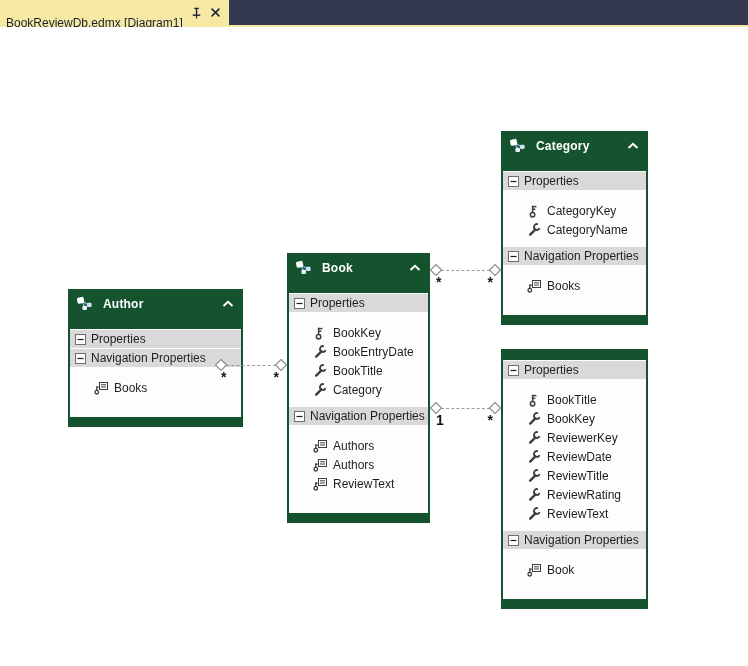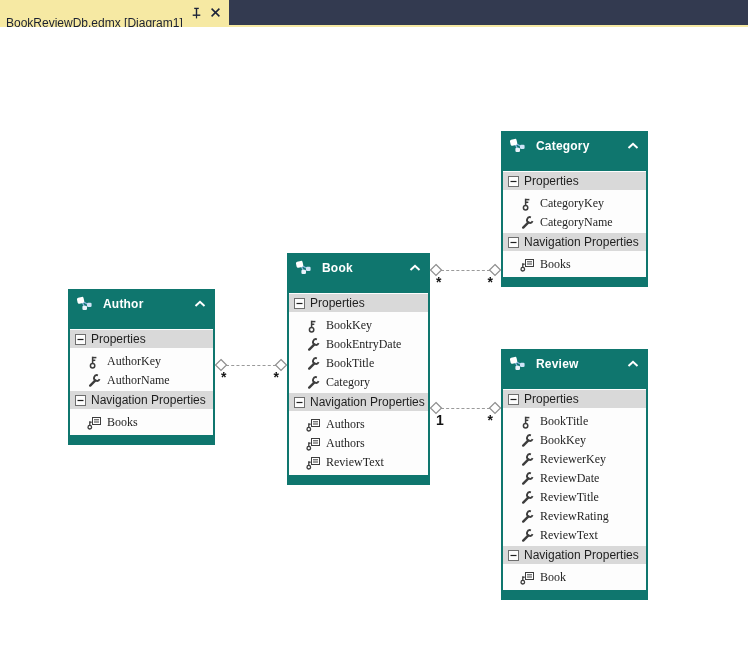--- a/index.html
+++ b/index.html
@@ -37,53 +37,53 @@
   
   .canvas {
     position: absolute;
     left: 0; top: 27px;
     width: 748px; height: 639px;
     background: #ffffff;
   }
   
   .entity {
     position: absolute;
-    background: #0f766e;
+    background: #14532d;
   }
   .entity-header {
     height: 29px;
     display: flex;
     align-items: center;
     color: #ffffff;
   }
   .eicon { margin-left: 8px; display: inline-flex; }
   .ename {
     font-weight: bold;
     font-size: 12px;
     margin-left: 10px;
     flex: 1;
     letter-spacing: 0.2px;
   }
   .chev { margin-right: 9px; display: inline-flex; }
   .entity-body {
     margin: 11px 2px 10px 2px;
     background: #fdfdfd;
-    padding-bottom: 3px;
+    padding-bottom: 13px;
   }
   .section-header {
     height: 19px;
     background: #d9d9d9;
     display: flex;
     align-items: center;
     font-size: 12px;
     color: #1e1e1e;
     border-top: 1px solid #fdfdfd;
   }
   .collapse { margin: 0 5px; display: inline-flex; }
-  .rows { list-style: none; margin: 0; padding: 4px 0 0 0; font-family: Liberation Serif, serif; }
+  .rows { list-style: none; margin: 7px; padding: 4px 0 0 0; }
   .row {
     height: 19px;
     display: flex;
     align-items: center;
     font-size: 12px;
     color: #1e1e1e;
   }
   .picon {
     width: 16px;
     margin-left: 16px;
@@ -128,21 +128,21 @@
     <span class="tab-icon">
       <svg width="11" height="11" viewBox="0 0 11 11">
         <line x1="1.6" y1="1.6" x2="9.4" y2="9.4" stroke="#1c2338" stroke-width="1.5"></line>
         <line x1="9.4" y1="1.6" x2="1.6" y2="9.4" stroke="#1c2338" stroke-width="1.5"></line>
       </svg>
     </span>
   </div>
 </div>
 
 <div class="canvas" id="canvas">
-    <div class="entity" style="left: 68px; top: 262px; width: 147px;">
+    <div class="entity" style="left: 68px; top: 262px; width: 175px;">
       <div class="entity-header">
         <span class="eicon">
           <svg width="17" height="15" viewBox="0 0 17 15">
             <line x1="6" y1="5" x2="12" y2="8.5" stroke="#8db8e4" stroke-width="1.3"></line>
             <line x1="6" y1="5.5" x2="8.3" y2="10.5" stroke="#8db8e4" stroke-width="1.3"></line>
             <rect x="1.2" y="1.2" width="6.8" height="6.2" rx="1.6" fill="#ffffff" transform="rotate(-12 4.6 4.3)"></rect>
             <rect x="11" y="6.8" width="4.6" height="4.2" rx="1.2" fill="#cfe3f7"></rect>
             <rect x="6.4" y="9.8" width="4.6" height="4.2" rx="1.2" fill="#eaf2fb"></rect>
           </svg>
         </span>
@@ -156,42 +156,20 @@
       <div class="entity-body">
         <div class="section-header">
           <span class="collapse">
             <svg width="11" height="11" viewBox="0 0 11 11">
               <rect x="0.5" y="0.5" width="10" height="10" fill="#fdfdfd" stroke="#6e6e6e"></rect>
               <line x1="2.5" y1="5.5" x2="8.5" y2="5.5" stroke="#1e1e1e" stroke-width="1.2"></line>
             </svg>
           </span>
           <span>Properties</span>
         </div>
-        <ul class="rows">
-          <li class="row">
-            <span class="picon">
-              <svg width="13" height="14" viewBox="0 0 13 14">
-                <circle cx="4.6" cy="10.7" r="2.2" fill="none" stroke="#3d3d3d" stroke-width="1.5"></circle>
-                <line x1="4.6" y1="8.5" x2="4.6" y2="1.7" stroke="#3d3d3d" stroke-width="1.5"></line>
-                <line x1="4.6" y1="2.6" x2="8.4" y2="2.6" stroke="#3d3d3d" stroke-width="1.5"></line>
-                <line x1="4.6" y1="5.3" x2="7.3" y2="5.3" stroke="#3d3d3d" stroke-width="1.5"></line>
-              </svg>
-            </span>
-            <span class="ptext">AuthorKey</span>
-          </li>
-          <li class="row">
-            <span class="picon">
-              <svg width="13" height="13" viewBox="0 0 13 13">
-                <path d="M2.2 11.6 L7.4 6.4" stroke="#3d3d3d" stroke-width="2.4" stroke-linecap="round"></path>
-                <path d="M9.9 1.3 A2.9 2.9 0 1 0 11.6 5.2" fill="none" stroke="#3d3d3d" stroke-width="1.9"></path>
-              </svg>
-            </span>
-            <span class="ptext">AuthorName</span>
-          </li>
-        </ul>
         <div class="section-header">
           <span class="collapse">
             <svg width="11" height="11" viewBox="0 0 11 11">
               <rect x="0.5" y="0.5" width="10" height="10" fill="#fdfdfd" stroke="#6e6e6e"></rect>
               <line x1="2.5" y1="5.5" x2="8.5" y2="5.5" stroke="#1e1e1e" stroke-width="1.2"></line>
             </svg>
           </span>
           <span>Navigation Properties</span>
         </div>
         <ul class="rows">
@@ -401,37 +379,20 @@
                 <line x1="2.8" y1="9.4" x2="2.8" y2="5.2" stroke="#3d3d3d" stroke-width="1.3"></line>
                 <line x1="2.8" y1="6.2" x2="4.7" y2="6.2" stroke="#3d3d3d" stroke-width="1.3"></line>
               </svg>
             </span>
             <span class="ptext">Books</span>
           </li>
         </ul>
       </div>
     </div>
     <div class="entity" style="left: 501px; top: 322px; width: 147px;">
-      <div class="entity-header">
-        <span class="eicon">
-          <svg width="17" height="15" viewBox="0 0 17 15">
-            <line x1="6" y1="5" x2="12" y2="8.5" stroke="#8db8e4" stroke-width="1.3"></line>
-            <line x1="6" y1="5.5" x2="8.3" y2="10.5" stroke="#8db8e4" stroke-width="1.3"></line>
-            <rect x="1.2" y="1.2" width="6.8" height="6.2" rx="1.6" fill="#ffffff" transform="rotate(-12 4.6 4.3)"></rect>
-            <rect x="11" y="6.8" width="4.6" height="4.2" rx="1.2" fill="#cfe3f7"></rect>
-            <rect x="6.4" y="9.8" width="4.6" height="4.2" rx="1.2" fill="#eaf2fb"></rect>
-          </svg>
-        </span>
-        <span class="ename">Review</span>
-        <span class="chev">
-          <svg width="12" height="8" viewBox="0 0 12 8">
-            <path d="M1.5 6 L6 1.8 L10.5 6" fill="none" stroke="#ffffff" stroke-width="2"></path>
-          </svg>
-        </span>
-      </div>
       <div class="entity-body">
         <div class="section-header">
           <span class="collapse">
             <svg width="11" height="11" viewBox="0 0 11 11">
               <rect x="0.5" y="0.5" width="10" height="10" fill="#fdfdfd" stroke="#6e6e6e"></rect>
               <line x1="2.5" y1="5.5" x2="8.5" y2="5.5" stroke="#1e1e1e" stroke-width="1.2"></line>
             </svg>
           </span>
           <span>Properties</span>
         </div>

